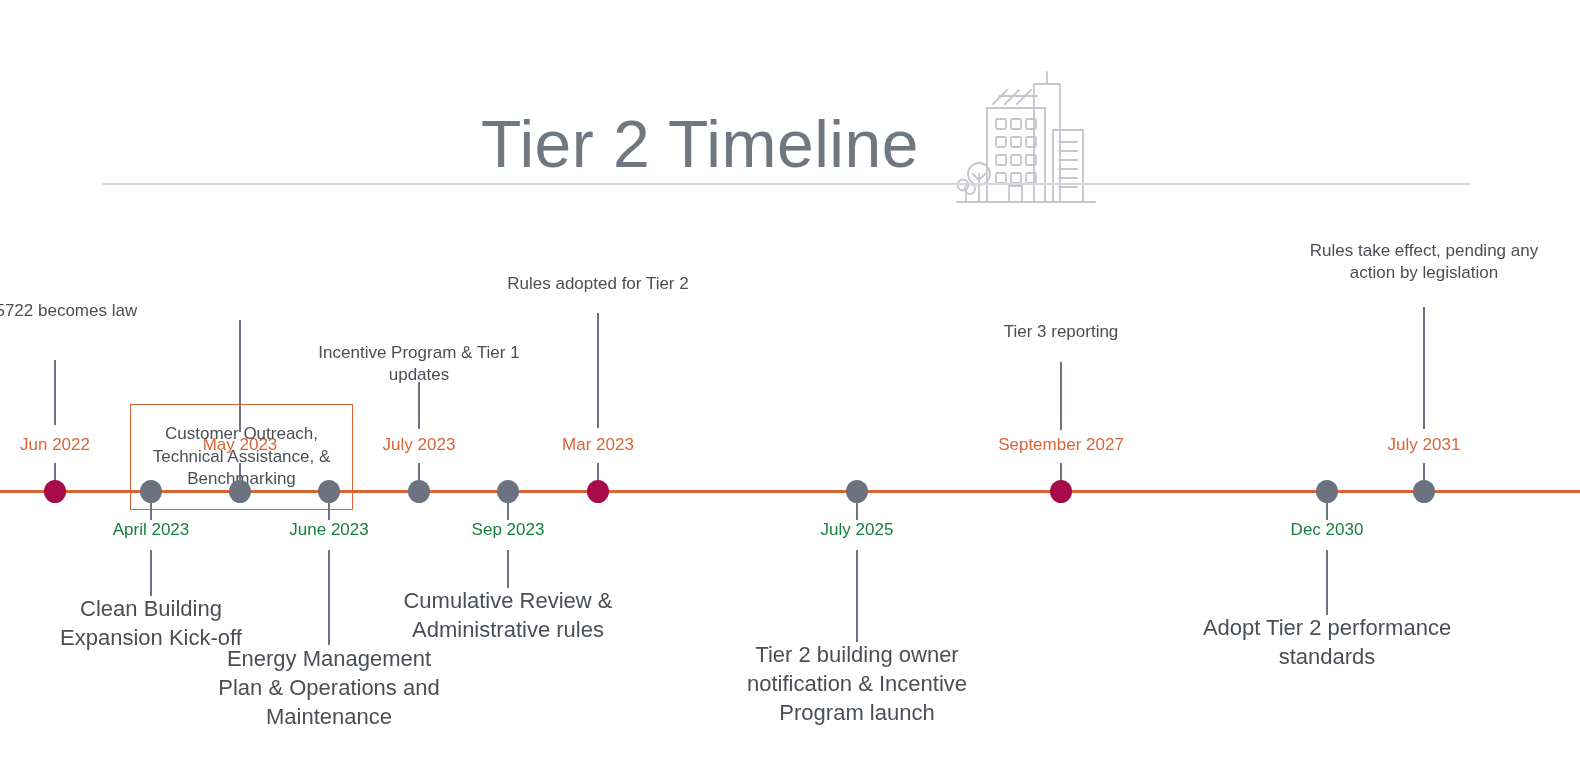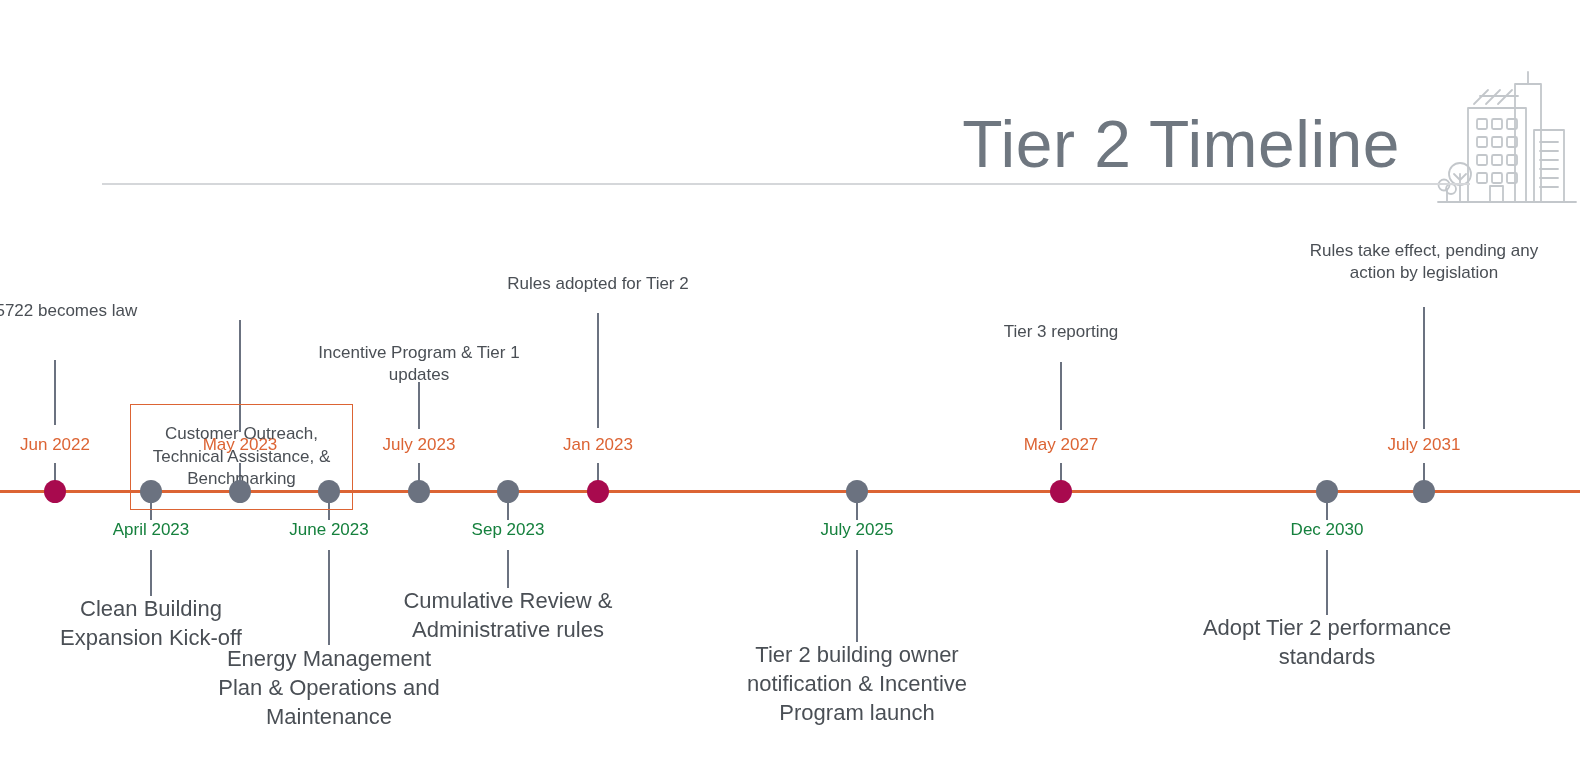--- a/index.html
+++ b/index.html
@@ -27,21 +27,21 @@
     width: 1580px;
     height: 190px;
   }
   #title-row {
     position: absolute;
     left: 0;
     top: 72px;
     width: 1580px;
     display: flex;
     align-items: center;
-    justify-content: flex-end;
+    justify-content: center;
     gap: 30px;
   }
   #page-title {
     font-size: 66px;
     font-weight: 400;
     color: #6f7780;
     letter-spacing: 0.5px;
     line-height: 1;
     white-space: nowrap;
   }
@@ -286,35 +286,35 @@
         <div class="event below" style="left: 508px;">
           <div class="marker"></div>
           <div class="stem-short"></div>
           <div class="date">Sep 2023</div>
           <div class="stem-long" style="top: 360px; height: 38px;"></div>
           <div class="desc" style="top: 396px;">Cumulative Review &amp; Administrative rules</div>
         </div>
         <div class="event above" style="left: 598px;">
           <div class="marker accent"></div>
           <div class="stem-short"></div>
-          <div class="date">Jan 2023</div>
+          <div class="date">Mar 2023</div>
           <div class="stem-long" style="top: 123px; height: 115px;"></div>
           <div class="desc" style="top: 83px;">Rules adopted for Tier 2</div>
         </div>
         <div class="event below" style="left: 857px;">
           <div class="marker"></div>
           <div class="stem-short"></div>
           <div class="date">July 2025</div>
           <div class="stem-long" style="top: 360px; height: 92px;"></div>
           <div class="desc" style="top: 450px;">Tier 2 building owner notification &amp; Incentive Program launch</div>
         </div>
         <div class="event above" style="left: 1061px;">
           <div class="marker accent"></div>
           <div class="stem-short"></div>
-          <div class="date">May 2027</div>
+          <div class="date">September 2027</div>
           <div class="stem-long" style="top: 172px; height: 68px;"></div>
           <div class="desc" style="top: 131px;">Tier 3 reporting</div>
         </div>
         <div class="event below" style="left: 1327px;">
           <div class="marker"></div>
           <div class="stem-short"></div>
           <div class="date">Dec 2030</div>
           <div class="stem-long" style="top: 360px; height: 65px;"></div>
           <div class="desc" style="top: 423px;">Adopt Tier 2 performance standards</div>
         </div>

